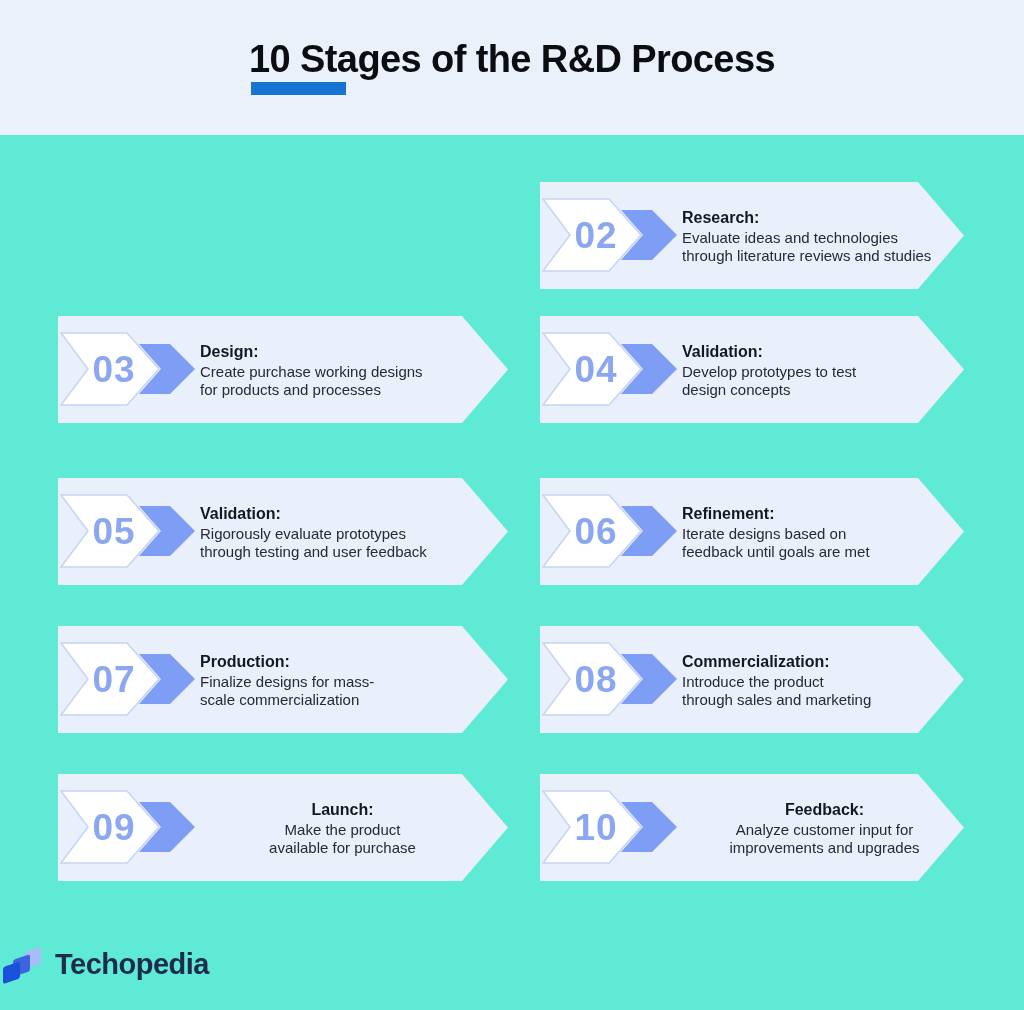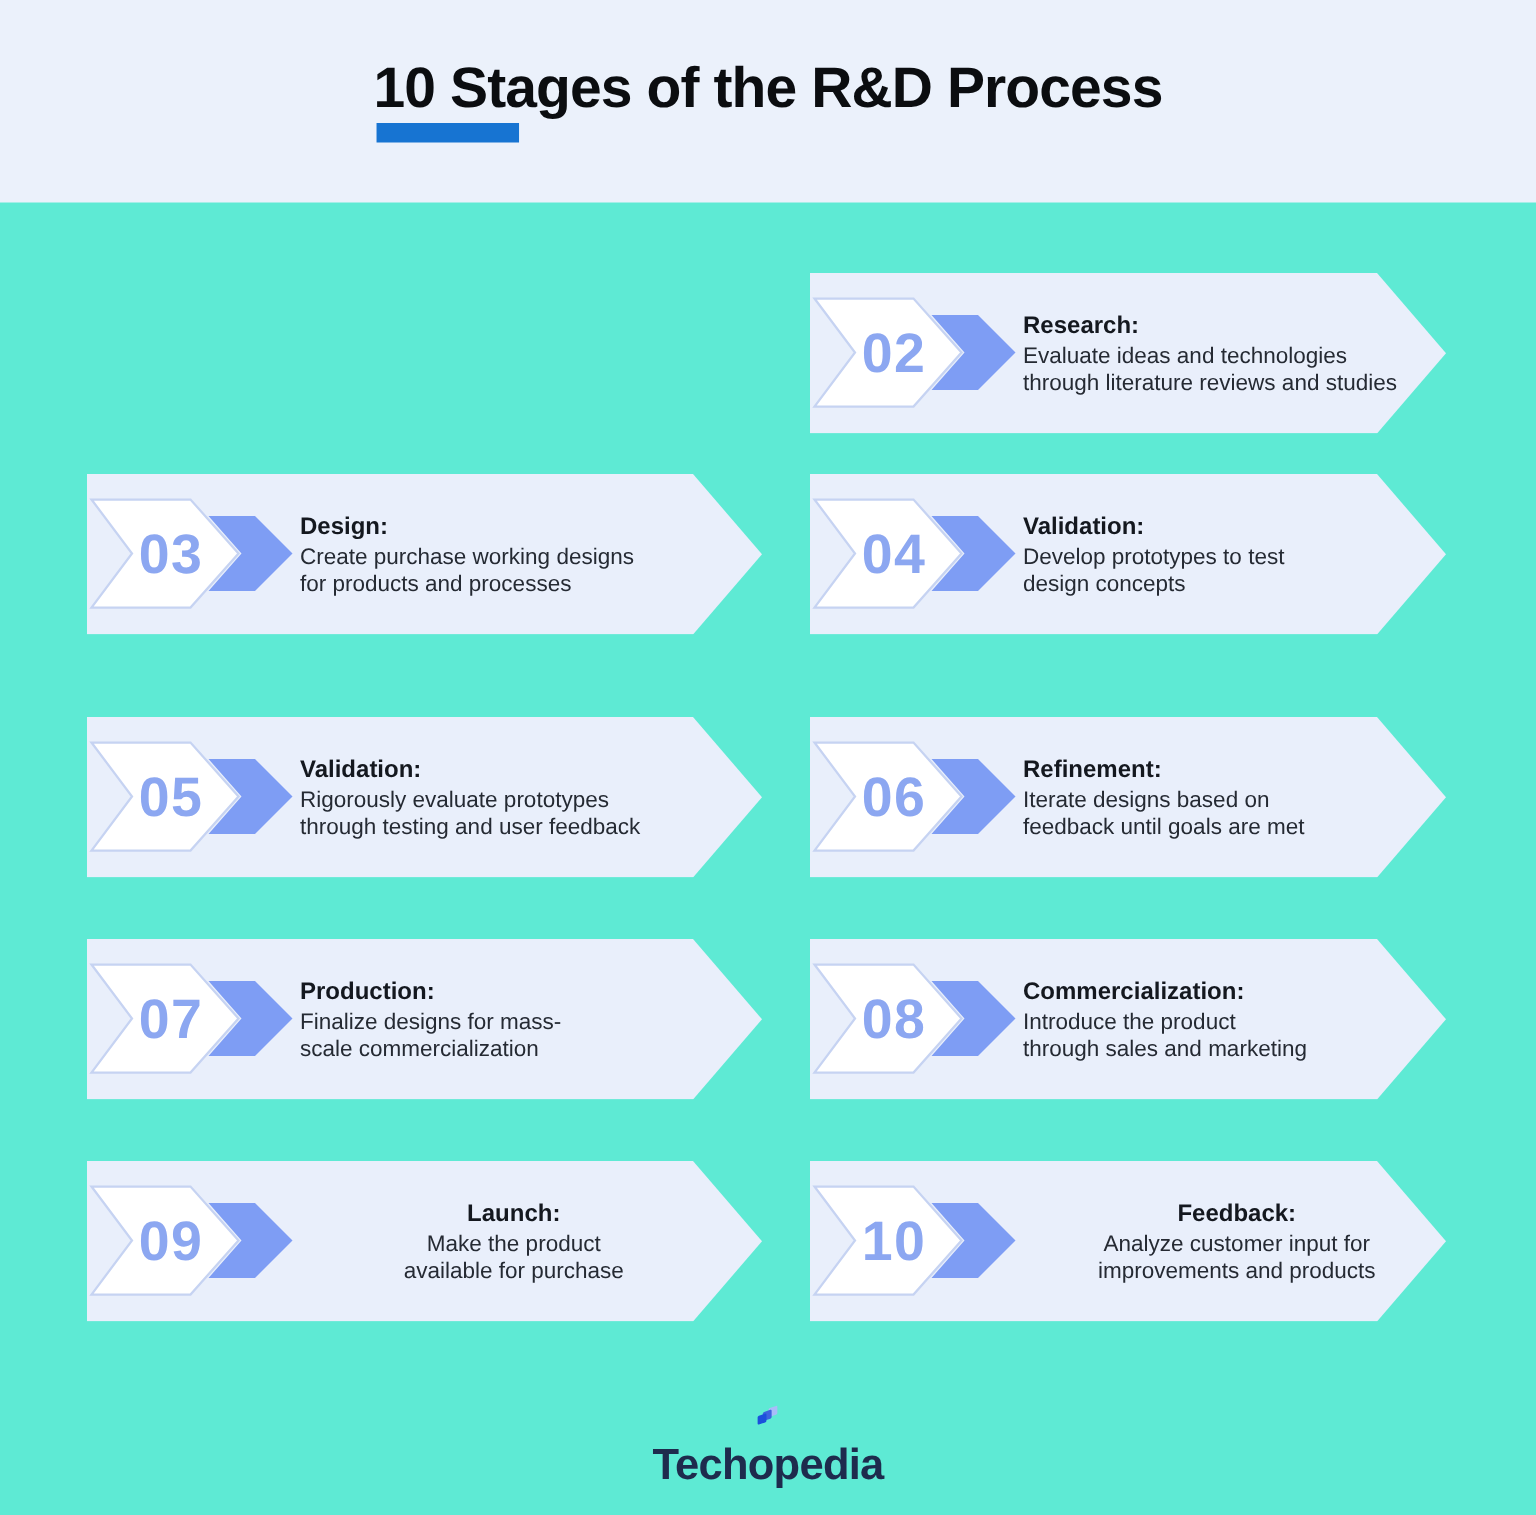--- a/index.html
+++ b/index.html
@@ -28,21 +28,21 @@
   .chev-num{
     font-family:"Liberation Sans",sans-serif;font-size:37px;font-weight:700;
     fill:#8CA7F1;text-anchor:middle;letter-spacing:1px;
   }
   .stage-text{position:absolute;left:142px;top:50%;transform:translateY(-48%);width:285px;}
   .stage-title{font-size:16px;line-height:19px;font-weight:700;color:#14181F;margin-bottom:2px;}
   .stage-desc{font-size:15px;line-height:18.5px;color:#252A33;white-space:pre-line;}
   
   .footer{
     position:absolute;left:0;top:934px;width:1024px;height:60px;
-    display:flex;align-items:center;justify-content:flex-start;gap:9px;flex-direction:column;
+    display:flex;align-items:center;justify-content:flex-start;gap:9px;
   }
   .logo-icon{width:46px;height:52px;}
   .wordmark{font-size:29px;font-weight:700;color:#1E2B4D;letter-spacing:-0.5px;}
 </style>
 </head>
 <body>
 
 <div class="page">
 
   <div class="header">
@@ -159,21 +159,21 @@
 
   <div class="banner c2 r5">
     <svg class="chev" viewBox="0 0 135 74" aria-hidden="true">
       <polygon class="chev-outline" points="1,1 67,1 99,37 67,73 1,73 28,37"></polygon>
       <polygon class="chev-solid" points="79,12 110,12 135,37 110,62 79,62 101,37"></polygon>
       <text class="chev-num" x="54" y="50">10</text>
     </svg>
     <div class="stage-text">
       <div class="stage-title">Feedback:</div>
       <div class="stage-desc">Analyze customer input for
-improvements and products</div>
+improvements and upgrades</div>
     </div>
   </div>
 
   <div class="footer">
     <svg class="logo-icon" viewBox="0 0 46 52" aria-hidden="true">
       <g transform="skewY(-18)">
         <rect x="24" y="22" width="17" height="17" rx="2.5" fill="#A8BDF8"></rect>
         <rect x="13" y="26" width="17" height="17" rx="2.5" fill="#3D63DE"></rect>
         <rect x="3" y="30" width="17" height="17" rx="2.5" fill="#1B50DC"></rect>
       </g>

